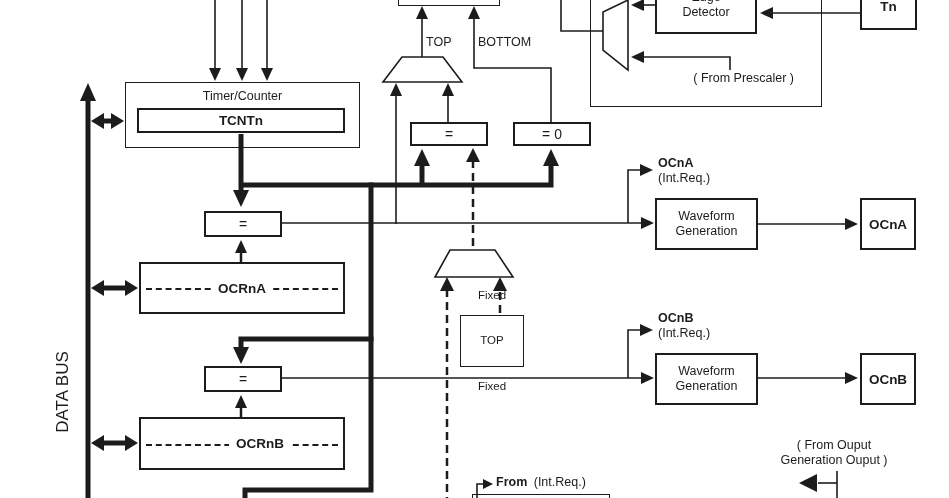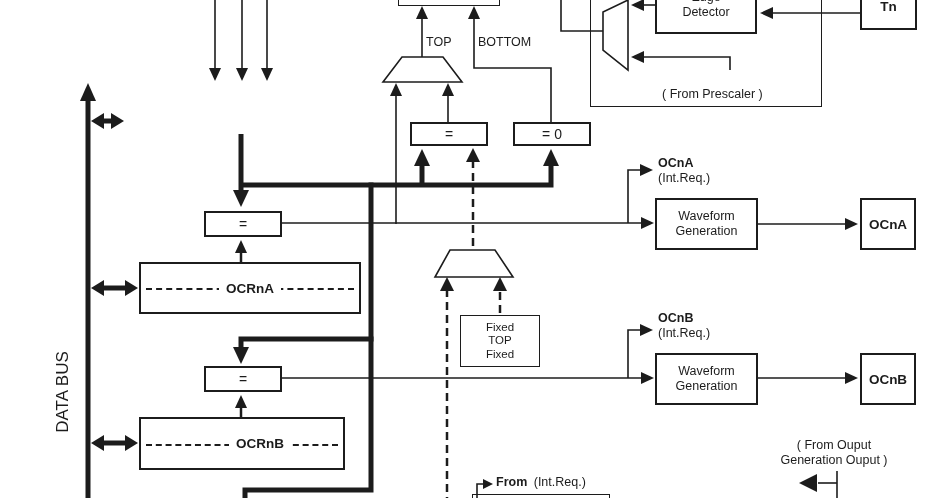--- a/index.html
+++ b/index.html
@@ -17,45 +17,53 @@
 </style>
 </head>
 <body>
 
 <div id="stage">
 
   <div class="box" style="left:590px;top:-10px;width:232px;height:117px;border-width:1.6px;z-index:1;"></div>
 
   <div class="box" style="left:398px;top:-20px;width:102px;height:26px;border-width:1.6px;"></div>
 
+  <div class="box" style="left:125px;top:82px;width:235px;height:66px;border-width:1.6px;align-items:flex-start;">
+    <div style="width:100%;">
+      <div style="padding-top:6px;">Timer/Counter</div>
+    </div>
+    <div class="box bold" style="left:11px;top:25px;width:208px;height:25px;font-size:13.5px;">
+        <span>TCNTn</span>
+      </div>
+  </div>
 
   <div class="box" style="left:410px;top:122px;width:78px;height:24px;font-size:14px;">
       <span>=</span>
     </div>
   <div class="box" style="left:513px;top:122px;width:78px;height:24px;font-size:14px;">
       <span>= 0</span>
     </div>
 
   <div class="box" style="left:204px;top:211px;width:78px;height:26px;font-size:14px;">
       <span>=</span>
     </div>
-  <div class="box" style="left:139px;top:262px;width:222px;height:52px;">
+  <div class="box" style="left:139px;top:262px;width:206px;height:52px;">
     <div class="dashline"></div>
     <span class="regname">OCRnA</span>
   </div>
 
   <div class="box" style="left:204px;top:366px;width:78px;height:26px;font-size:14px;">
       <span>=</span>
     </div>
   <div class="box" style="left:139px;top:417px;width:206px;height:53px;padding-left:36px;">
     <div class="dashline"></div>
     <span class="regname">OCRnB</span>
   </div>
 
-  <div class="box col" style="left:460px;top:315px;width:80px;height:52px;border-width:1.6px;font-size:11.5px;line-height:13.5px;">
+  <div class="box col" style="left:460px;top:315px;width:64px;height:52px;border-width:1.6px;font-size:11.5px;line-height:13.5px;gap:32px;">
     <span>Fixed</span>
     <span>TOP</span>
     <span>Fixed</span>
   </div>
 
   <div class="box col" style="left:655px;top:198px;width:103px;height:52px;">
     <span>Waveform</span>
     <span>Generation</span>
   </div>
   <div class="box bold" style="left:860px;top:198px;width:56px;height:52px;font-size:13.5px;">
@@ -75,21 +83,21 @@
     <span>Detector</span>
   </div>
   <div class="box bold" style="left:860px;top:-18px;width:57px;height:48px;font-size:13.5px;">
       <span>Tn</span>
     </div>
 
   <div class="box" style="left:472px;top:494px;width:138px;height:10px;border-width:1.6px;"></div>
 
   <div class="lbl" style="left:426px;top:35px;">TOP</div>
   <div class="lbl" style="left:478px;top:35px;">BOTTOM</div>
-  <div class="lbl" style="left:662px;top:71px;width:132px;text-align:left;margin-top:16px;">( From Prescaler )</div>
+  <div class="lbl" style="left:662px;top:71px;width:132px;text-align:right;">( From Prescaler )</div>
 
   <div class="lbl" style="left:658px;top:156px;">
     <span class="bold">OCnA</span><br>
     <span>(Int.Req.)</span>
   </div>
   <div class="lbl" style="left:658px;top:311px;">
     <span class="bold">OCnB</span><br>
     <span>(Int.Req.)</span>
   </div>
   <div class="lbl" style="left:496px;top:475px;">

